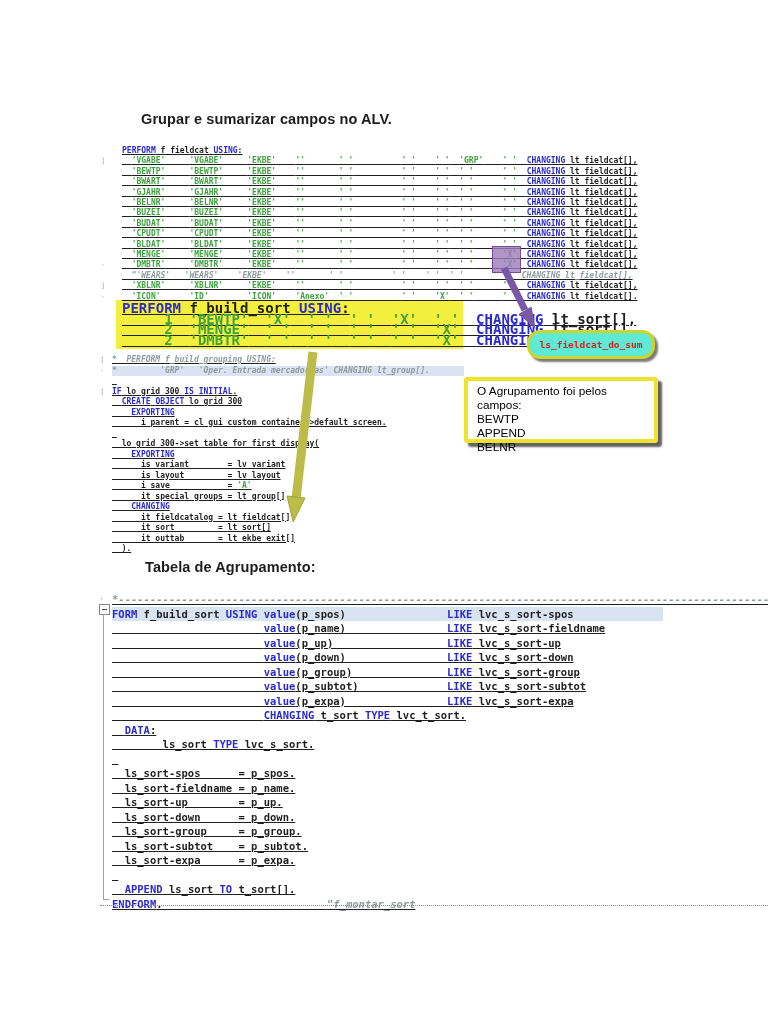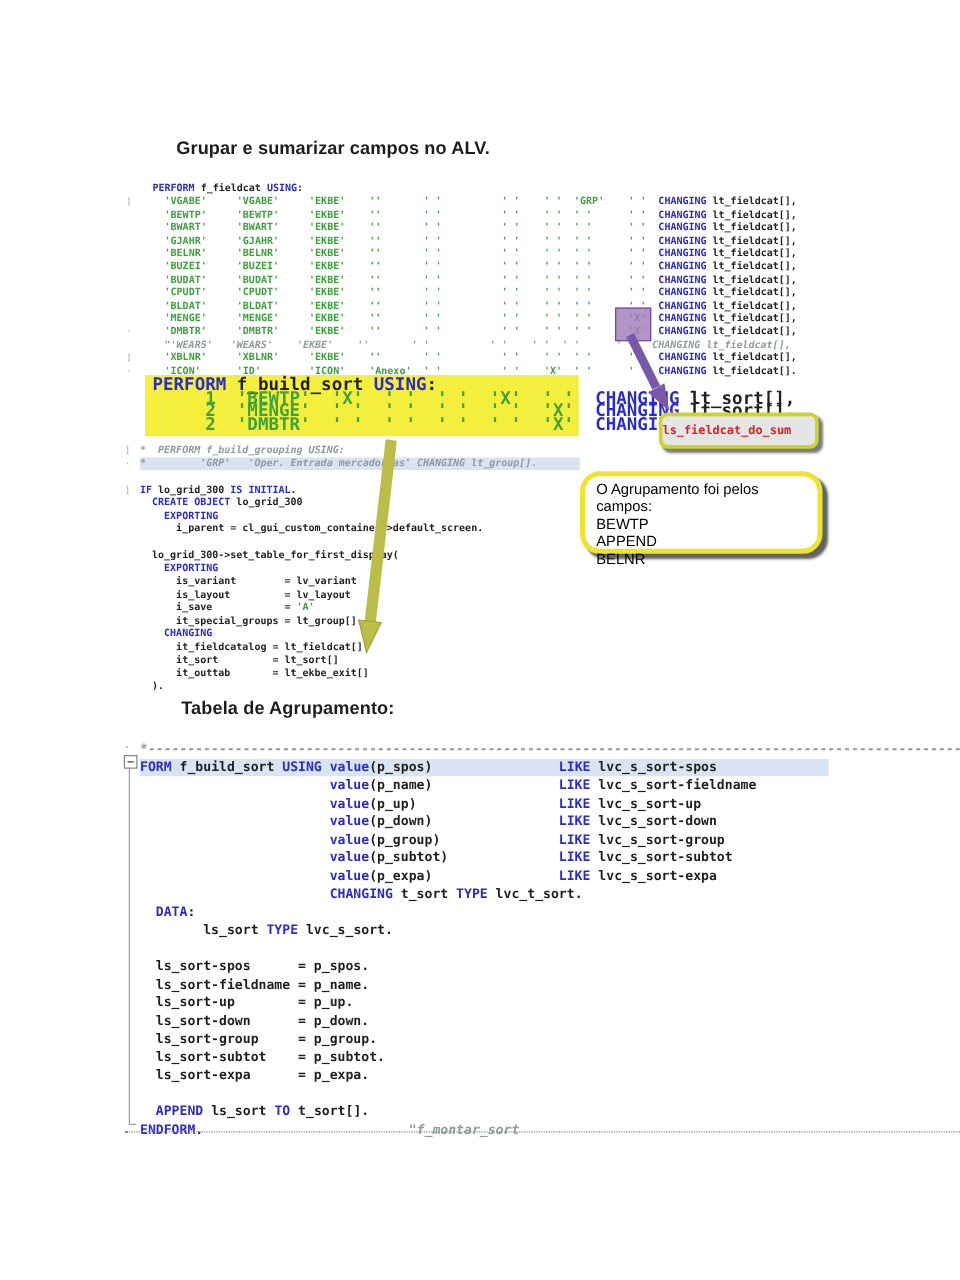--- a/index.html
+++ b/index.html
@@ -18,21 +18,21 @@
   
   .cb{
     position:absolute;font-family:"DejaVu Sans Mono",monospace;
     font-weight:700;white-space:pre;color:#1f1f1f;
   }
   #cb-fieldcat{left:122px;top:146px;font-size:8px;line-height:10.4px;}
   #cb-sort{left:122px;top:303px;font-size:14px;line-height:10.6px;}
   #cb-group{left:112px;top:355px;font-size:8px;line-height:10.5px;}
   #cb-form{left:112px;top:592px;font-size:10.5px;line-height:14.5px;}
 
-  .cl{position:relative;}
+  .cl{position:relative;text-decoration:underline;}
   .kw{color:#2b2bcd;}
   .lit{color:#3da23d;}
   .cmt{color:#8e9c9c;font-style:italic;font-weight:700;}
   .sel{background:#d8e4f2;}
   .gut{position:absolute;color:#9aa8a8;font-weight:400;font-size:.85em;}
   #cb-fieldcat .gut{left:-21px;}
   #cb-group .gut{left:-12px;}
   #cb-form .gut{left:-13px;}
 
   
@@ -41,29 +41,29 @@
     background:#f4ef3c;
   }
   #purple-box{
     position:absolute;left:492px;top:246px;width:27px;height:25px;
     background:rgba(158,122,188,.8);border:1px solid #6f4f9a;
   }
   #arrows{position:absolute;left:0;top:0;pointer-events:none;}
 
   #sum-label{
     position:absolute;left:527px;top:330px;width:122px;height:23px;
-    background:#e5e5e5;border:3px solid #ccd42e;border-radius:7px;
+    background:#5eead4;border:3px solid #ccd42e;border-radius:13px;
     box-shadow:3px 3px 2px rgba(90,90,90,.8);
-    display:flex;align-items:center;
+    display:flex;align-items:center;justify-content:center;
     font-family:"DejaVu Sans Mono",monospace;font-size:9.5px;font-weight:700;
     color:#dd1f1f;
   }
   #callout{
     position:absolute;left:464px;top:377px;width:168px;height:52px;
-    background:#fff;border:4px solid #efe32e;border-radius:16px;
+    background:#fff;border:4px solid #efe32e;border-radius:3px;
     box-shadow:4px 4px 2px rgba(70,70,70,.85);
     padding:3px 9px;color:#000;font-size:11.8px;line-height:14px;
   }
   
   #fold-box{
     position:absolute;left:99px;top:604px;width:9px;height:9px;
     border:1px solid #878787;background:#fff;
     display:flex;align-items:center;justify-content:center;
   }
   #fold-box .minus{width:5px;height:1px;background:#444;}

